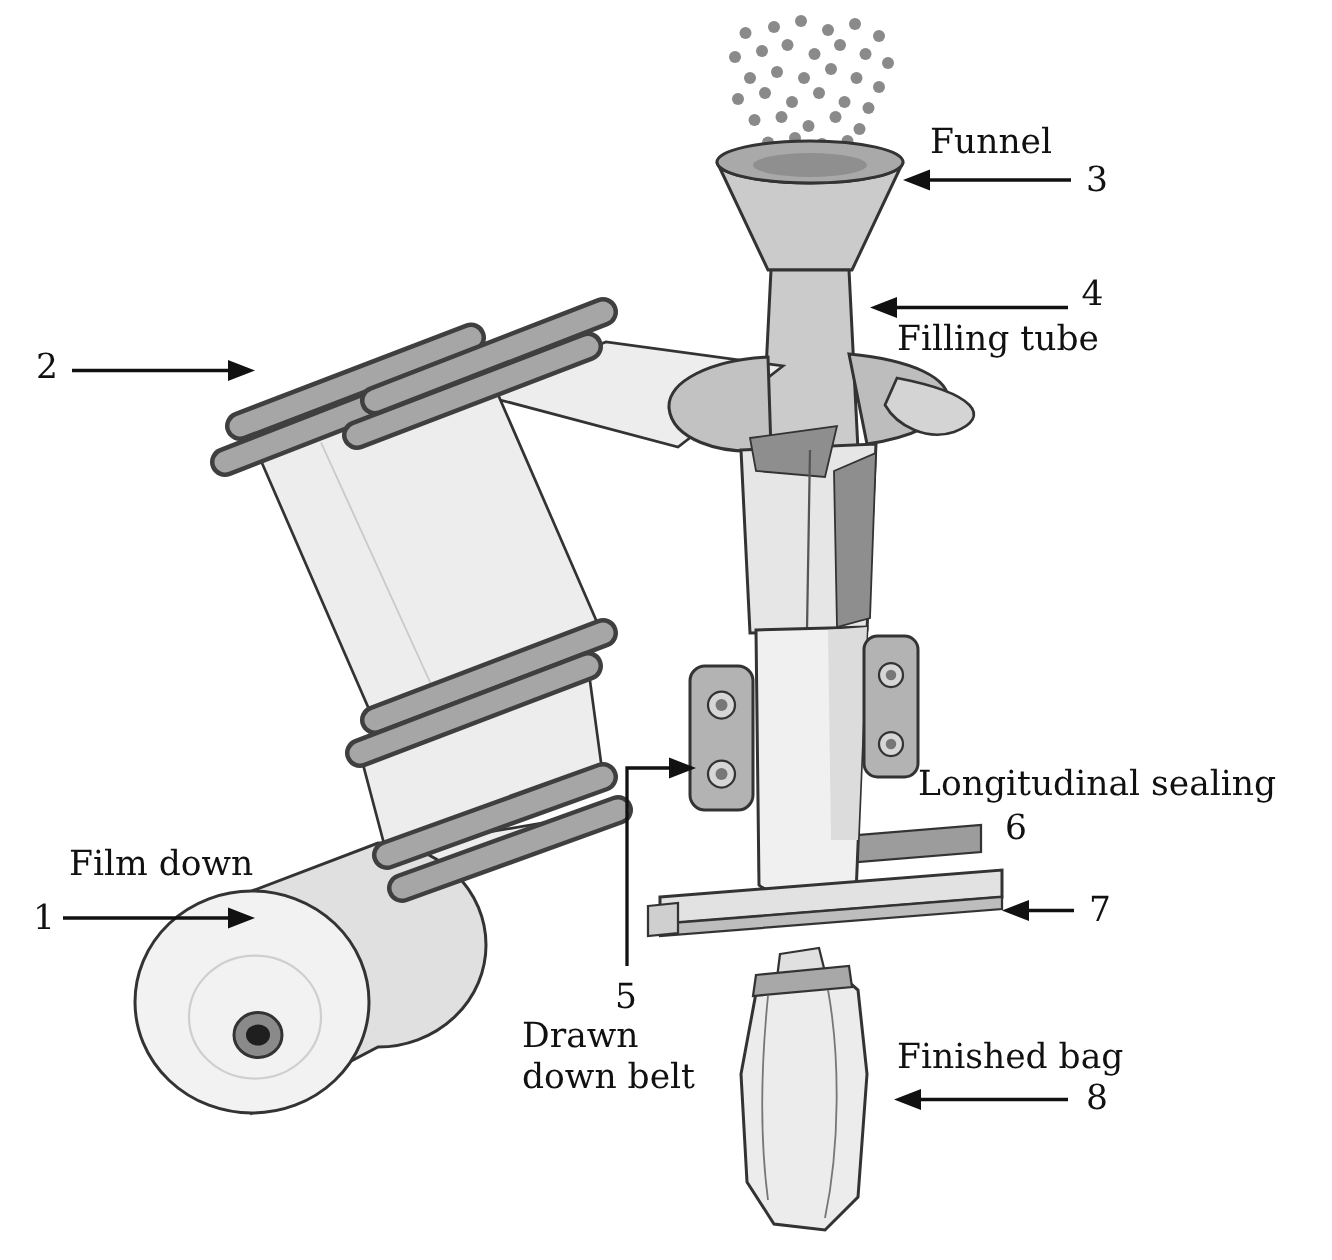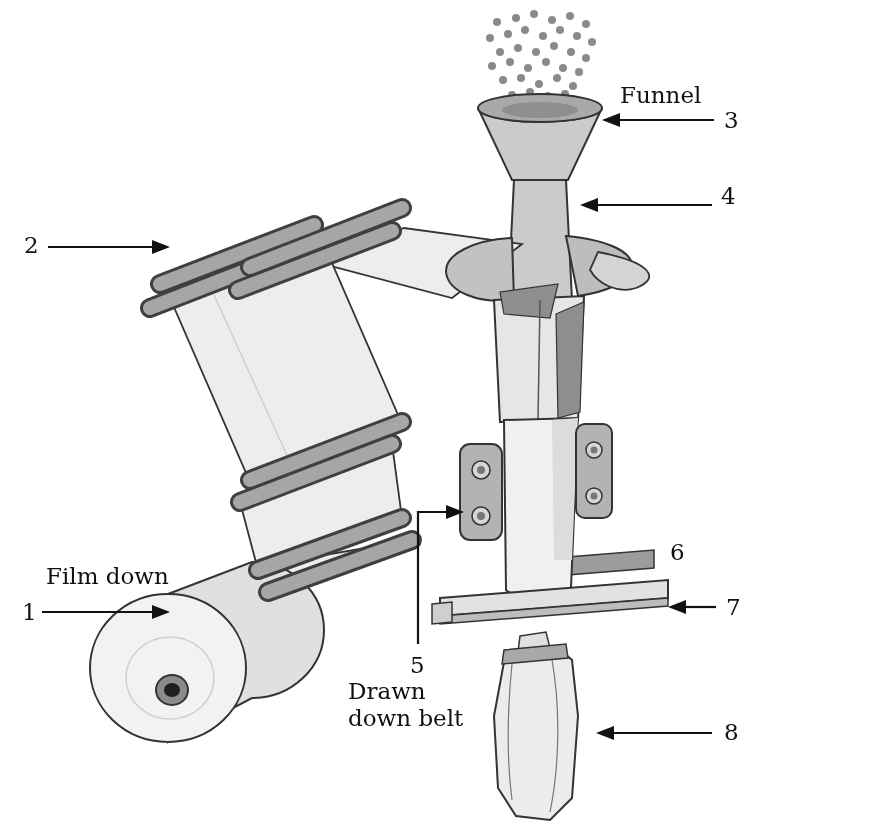--- a/index.html
+++ b/index.html
@@ -215,28 +215,31 @@
         <line class="arrow-line" x1="712" y1="733" x2="614" y2="733"></line>
         <polygon class="arrow-head" points="596,733 614,726 614,740"></polygon>
       </g>
     </g>
   </svg>
 
   <div class="label" style="left:620px;top:82px">Funnel</div>
   <div class="label" style="left:724px;top:107px">3</div>
 
   <div class="label" style="left:721px;top:183px">4</div>
+  <div class="label" style="left:598px;top:213px">Filling tube</div>
 
   <div class="label" style="left:24px;top:232px">2</div>
 
   <div class="label" style="left:46px;top:563px">Film down</div>
   <div class="label" style="left:22px;top:599px">1</div>
 
   <div class="label" style="left:410px;top:652px">5</div>
   <div class="label wrap" style="left:348px;top:678px;width:140px">Drawn down belt</div>
 
+  <div class="label" style="left:612px;top:510px">Longitudinal sealing</div>
   <div class="label" style="left:670px;top:539px">6</div>
 
   <div class="label" style="left:726px;top:594px">7</div>
 
+  <div class="label" style="left:598px;top:692px">Finished bag</div>
   <div class="label" style="left:724px;top:719px">8</div>
 
 </div>
 
 </body></html>

